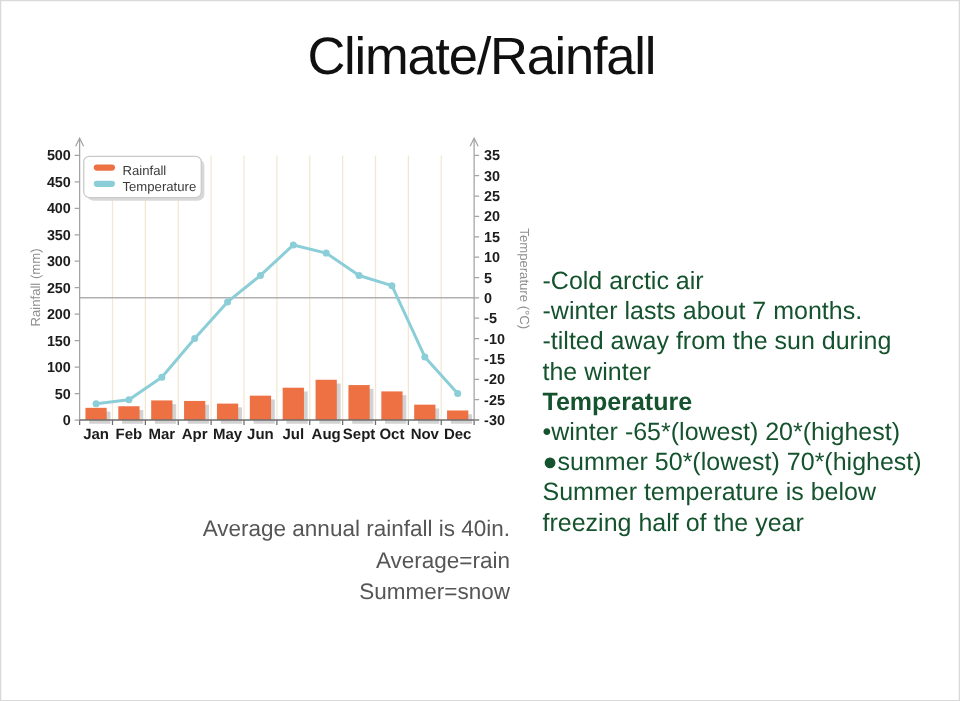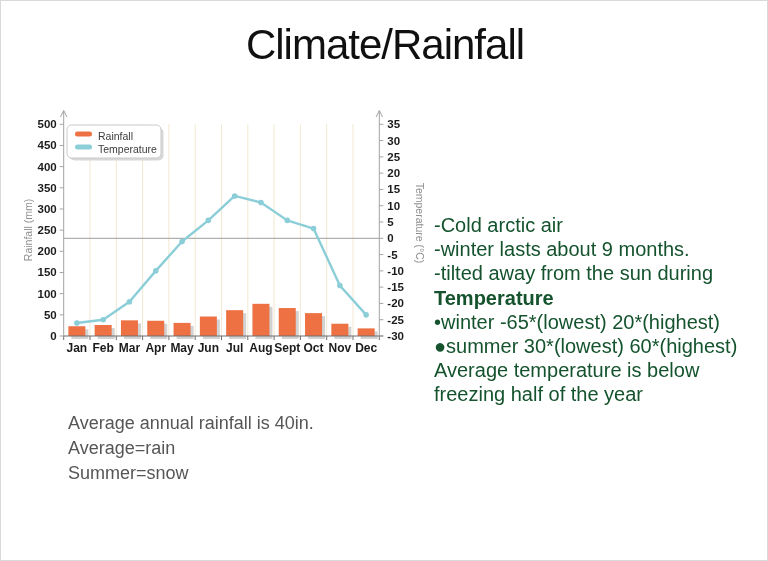--- a/index.html
+++ b/index.html
@@ -16,21 +16,21 @@
   #chart-wrap { position:absolute; left:22px; top:100px; width:405px; height:265px; }
   #chart-wrap svg { font-family:"Liberation Sans", sans-serif; }
   #right-notes {
     position:absolute; left:433px; top:212px; width:335px;
     font-size:20px; line-height:24.2px; color:#14532d;
   }
   #right-notes .line { white-space:nowrap; }
   #right-notes .bold { font-weight:bold; }
   #left-notes {
     position:absolute; left:67px; top:410px; width:340px;
-    font-size:18px; line-height:25px; color:#565656;
+    font-size:18px; line-height:25px; color:#565656;text-align:right;
   }
   #left-notes .line { white-space:nowrap; }
 </style>
 </head>
 <body>
 
 <div id="slide">
   <div id="slide-title">Climate/Rainfall</div>
 
   <div id="chart-wrap">
@@ -180,26 +180,27 @@
           <rect x="74" y="130.5" width="17" height="5" rx="2.5" fill="#ed7143"></rect>
           <text x="97" y="139" font-size="10.5" fill="#3c3c3c">Rainfall</text>
           <rect x="74" y="143.5" width="17" height="5" rx="2.5" fill="#8bced8"></rect>
           <text x="97" y="152" font-size="10.5" fill="#3c3c3c">Temperature</text>
         </g>
       </svg>
   </div>
 
   <div id="right-notes">
       <div class="line">-Cold arctic air</div>
-      <div class="line">-winter lasts about 9 months.</div>
+      <div class="line">-winter lasts about 7 months.</div>
       <div class="line">-tilted away from the sun during</div>
+      <div class="line">the winter</div>
       <div class="line bold">Temperature</div>
       <div class="line">•winter -65*(lowest) 20*(highest)</div>
-      <div class="line">●summer 30*(lowest) 60*(highest)</div>
-      <div class="line">Average temperature is below</div>
+      <div class="line">●summer 50*(lowest) 70*(highest)</div>
+      <div class="line">Summer temperature is below</div>
       <div class="line">freezing half of the year</div>
     </div>
   <div id="left-notes">
       <div class="line">Average annual rainfall is 40in.</div>
       <div class="line">Average=rain</div>
       <div class="line">Summer=snow</div>
     </div>
 </div>
 
 </body></html>

